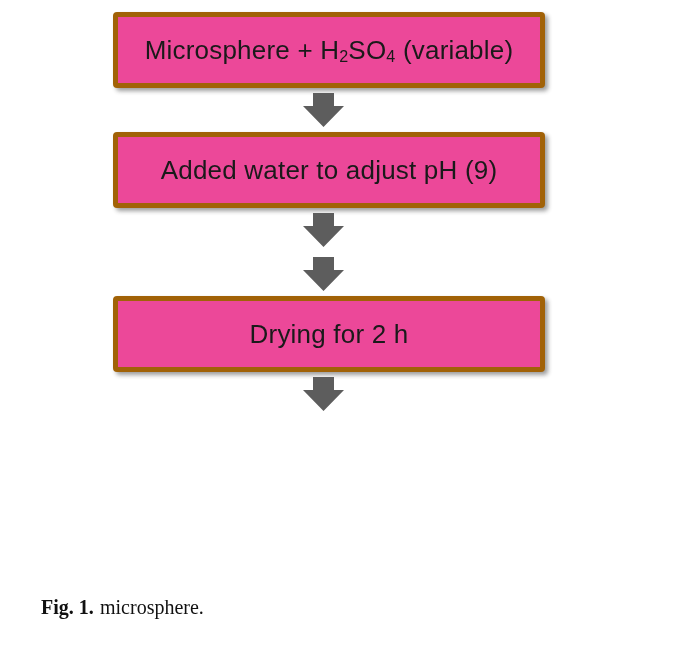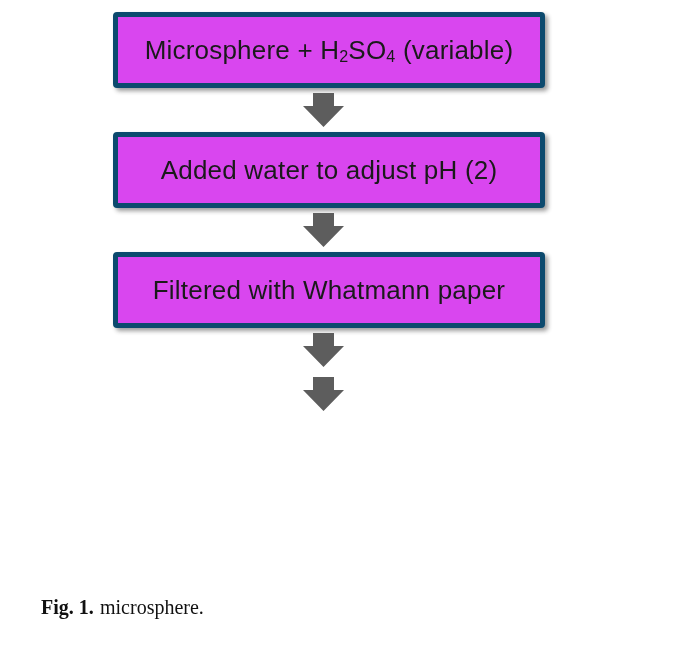--- a/index.html
+++ b/index.html
@@ -13,22 +13,22 @@
 
   
   .flow {
     position: absolute;
     left: 113px; top: 12px;
     width: 432px;
   }
   .flow-box {
     box-sizing: border-box;
     width: 432px; height: 76px;
-    background: #d946ef;
-    border: 5px solid #0c4a6e;
+    background: #ec4899;
+    border: 5px solid #a16207;
     border-radius: 4px;
     box-shadow: 3px 3px 4px rgba(40,40,40,0.45);
     display: flex;
     align-items: center;
     justify-content: center;
   }
   .box-label {
     font-size: 26px;
     color: #1a1a1a;
     letter-spacing: 0.2px;
@@ -78,39 +78,39 @@
       <span class="box-label"><span>Microsphere + H</span><sub>2</sub><span>SO</span><sub>4</sub><span> (variable)</span></span>
     </div>
 
   <div class="arrow-row">
     <svg width="41" height="34" viewBox="0 0 41 34">
       <polygon points="10,0 31,0 31,13 41,13 20.5,34 0,13 10,13" fill="#5d5d5d"></polygon>
     </svg>
   </div>
 
   <div class="flow-box">
-      <span class="box-label">Added water to adjust pH (2)</span>
+      <span class="box-label">Added water to adjust pH (9)</span>
     </div>
 
   <div class="arrow-row">
     <svg width="41" height="34" viewBox="0 0 41 34">
       <polygon points="10,0 31,0 31,13 41,13 20.5,34 0,13 10,13" fill="#5d5d5d"></polygon>
     </svg>
   </div>
 
-  <div class="flow-box">
-      <span class="box-label">Filtered with Whatmann paper</span>
-    </div>
 
   <div class="arrow-row">
     <svg width="41" height="34" viewBox="0 0 41 34">
       <polygon points="10,0 31,0 31,13 41,13 20.5,34 0,13 10,13" fill="#5d5d5d"></polygon>
     </svg>
   </div>
 
+  <div class="flow-box">
+      <span class="box-label">Drying for 2 h</span>
+    </div>
 
   <div class="arrow-row">
     <svg width="41" height="34" viewBox="0 0 41 34">
       <polygon points="10,0 31,0 31,13 41,13 20.5,34 0,13 10,13" fill="#5d5d5d"></polygon>
     </svg>
   </div>
 
 
 </div>
 

